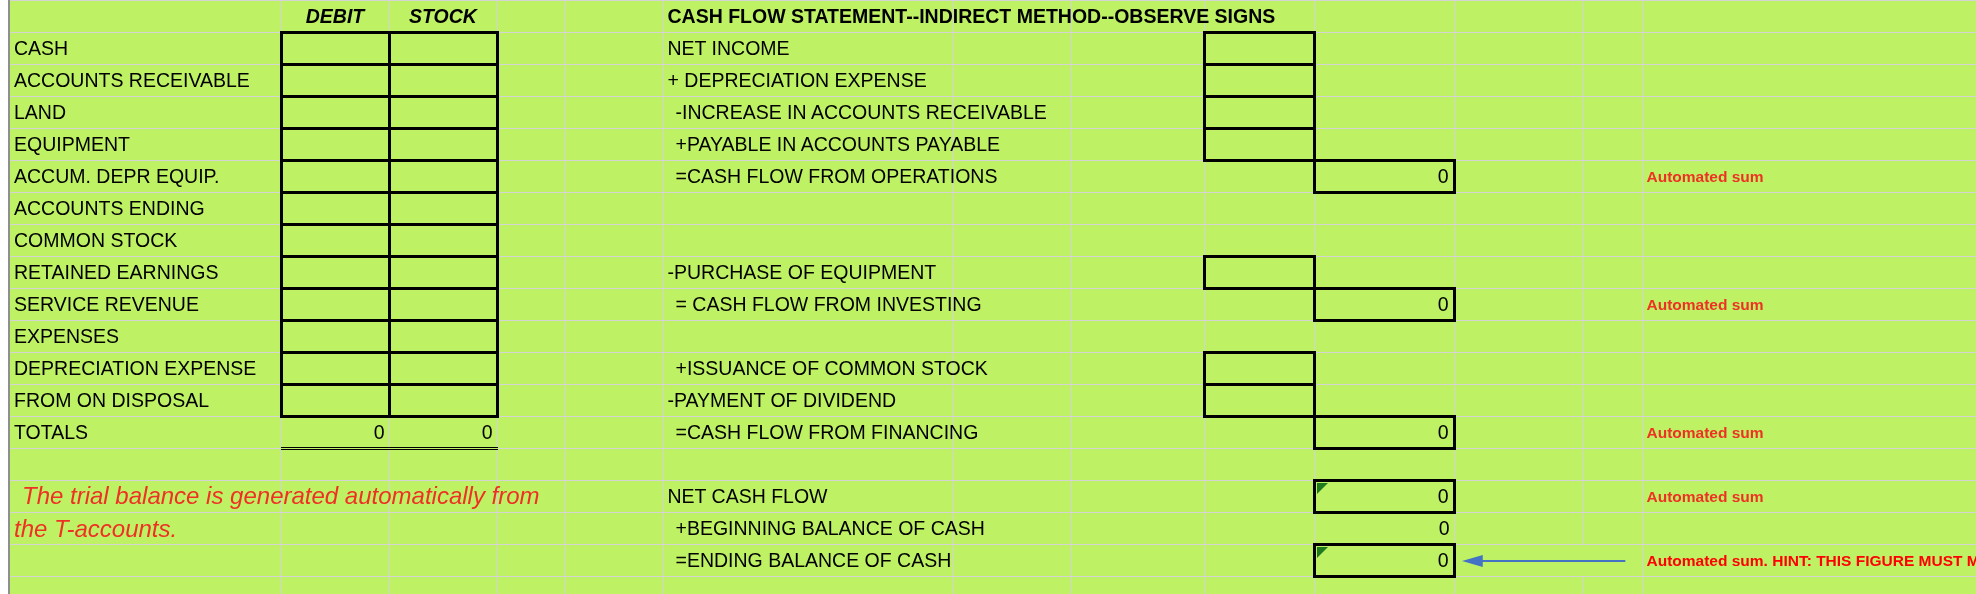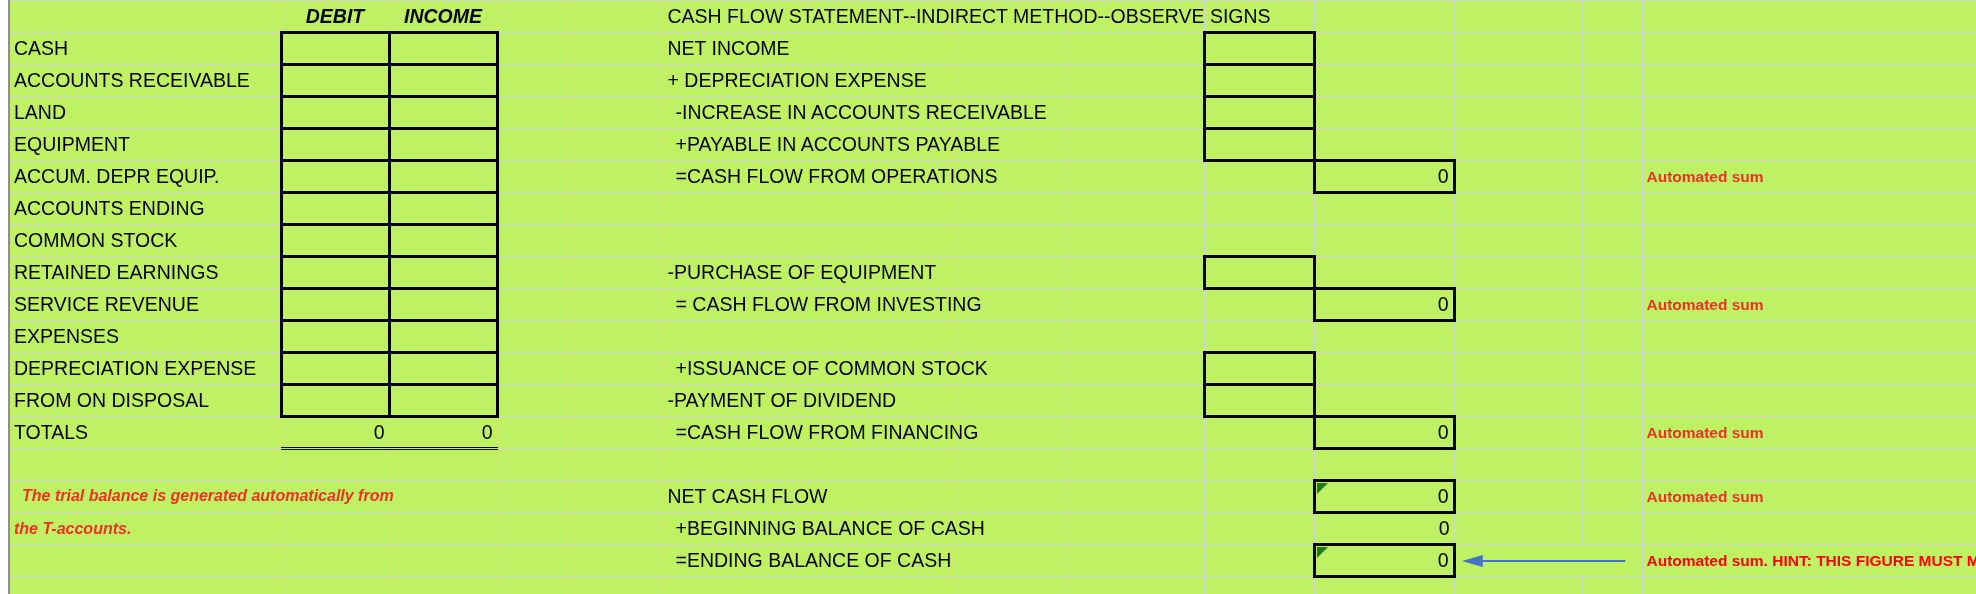--- a/index.html
+++ b/index.html
@@ -48,23 +48,23 @@
   col.c-m  { width: 443px; }
 
   .hdr {
     font-weight: bold;
     font-style: italic;
     text-align: center;
   }
   .num { text-align: right; padding-right: 7px; }
   .red-italic {
     color: #ee3124;
-    font-weight: bold;
+    font-weight: normal;
     font-style: italic;
-    font-size: 16px;
+    font-size: 24px;
   }
   .red-small {
     color: #ff0000;
     font-weight: bold;
     font-size: 15.5px;
   }
   .red-sum {
     color: #ee3124;
     font-weight: bold;
     font-size: 15.5px;
@@ -101,21 +101,21 @@
     top: 50%;
     transform: translateY(-50%);
     width: 100%;
     height: 14px;
   }
   .title-overflow {
     position: absolute;
     left: 4px;
     top: 0;
     line-height: 30px;
-    font-weight: normal;
+    font-weight: bold;
     white-space: nowrap;
     z-index: 3;
   }
   .overflow-txt {
     position: absolute;
     left: 12px;
     top: 0;
     line-height: 30px;
     white-space: nowrap;
     z-index: 2;
@@ -139,21 +139,21 @@
         <col class="c-j">
     <col class="c-k">
         <col class="c-l">
         <col class="c-m">
   </colgroup>
 
   <tbody>
         <tr>
     <td class="leftedge"></td>
     <td class="hdr">DEBIT</td>
-    <td class="hdr">INCOME</td>
+    <td class="hdr">STOCK</td>
     <td></td>
     <td></td>
     <td>
       <span class="title-overflow">CASH FLOW STATEMENT--INDIRECT METHOD--OBSERVE SIGNS</span>
     </td>
     <td></td>
     <td></td>
     <td></td>
     <td></td>
     <td></td>

